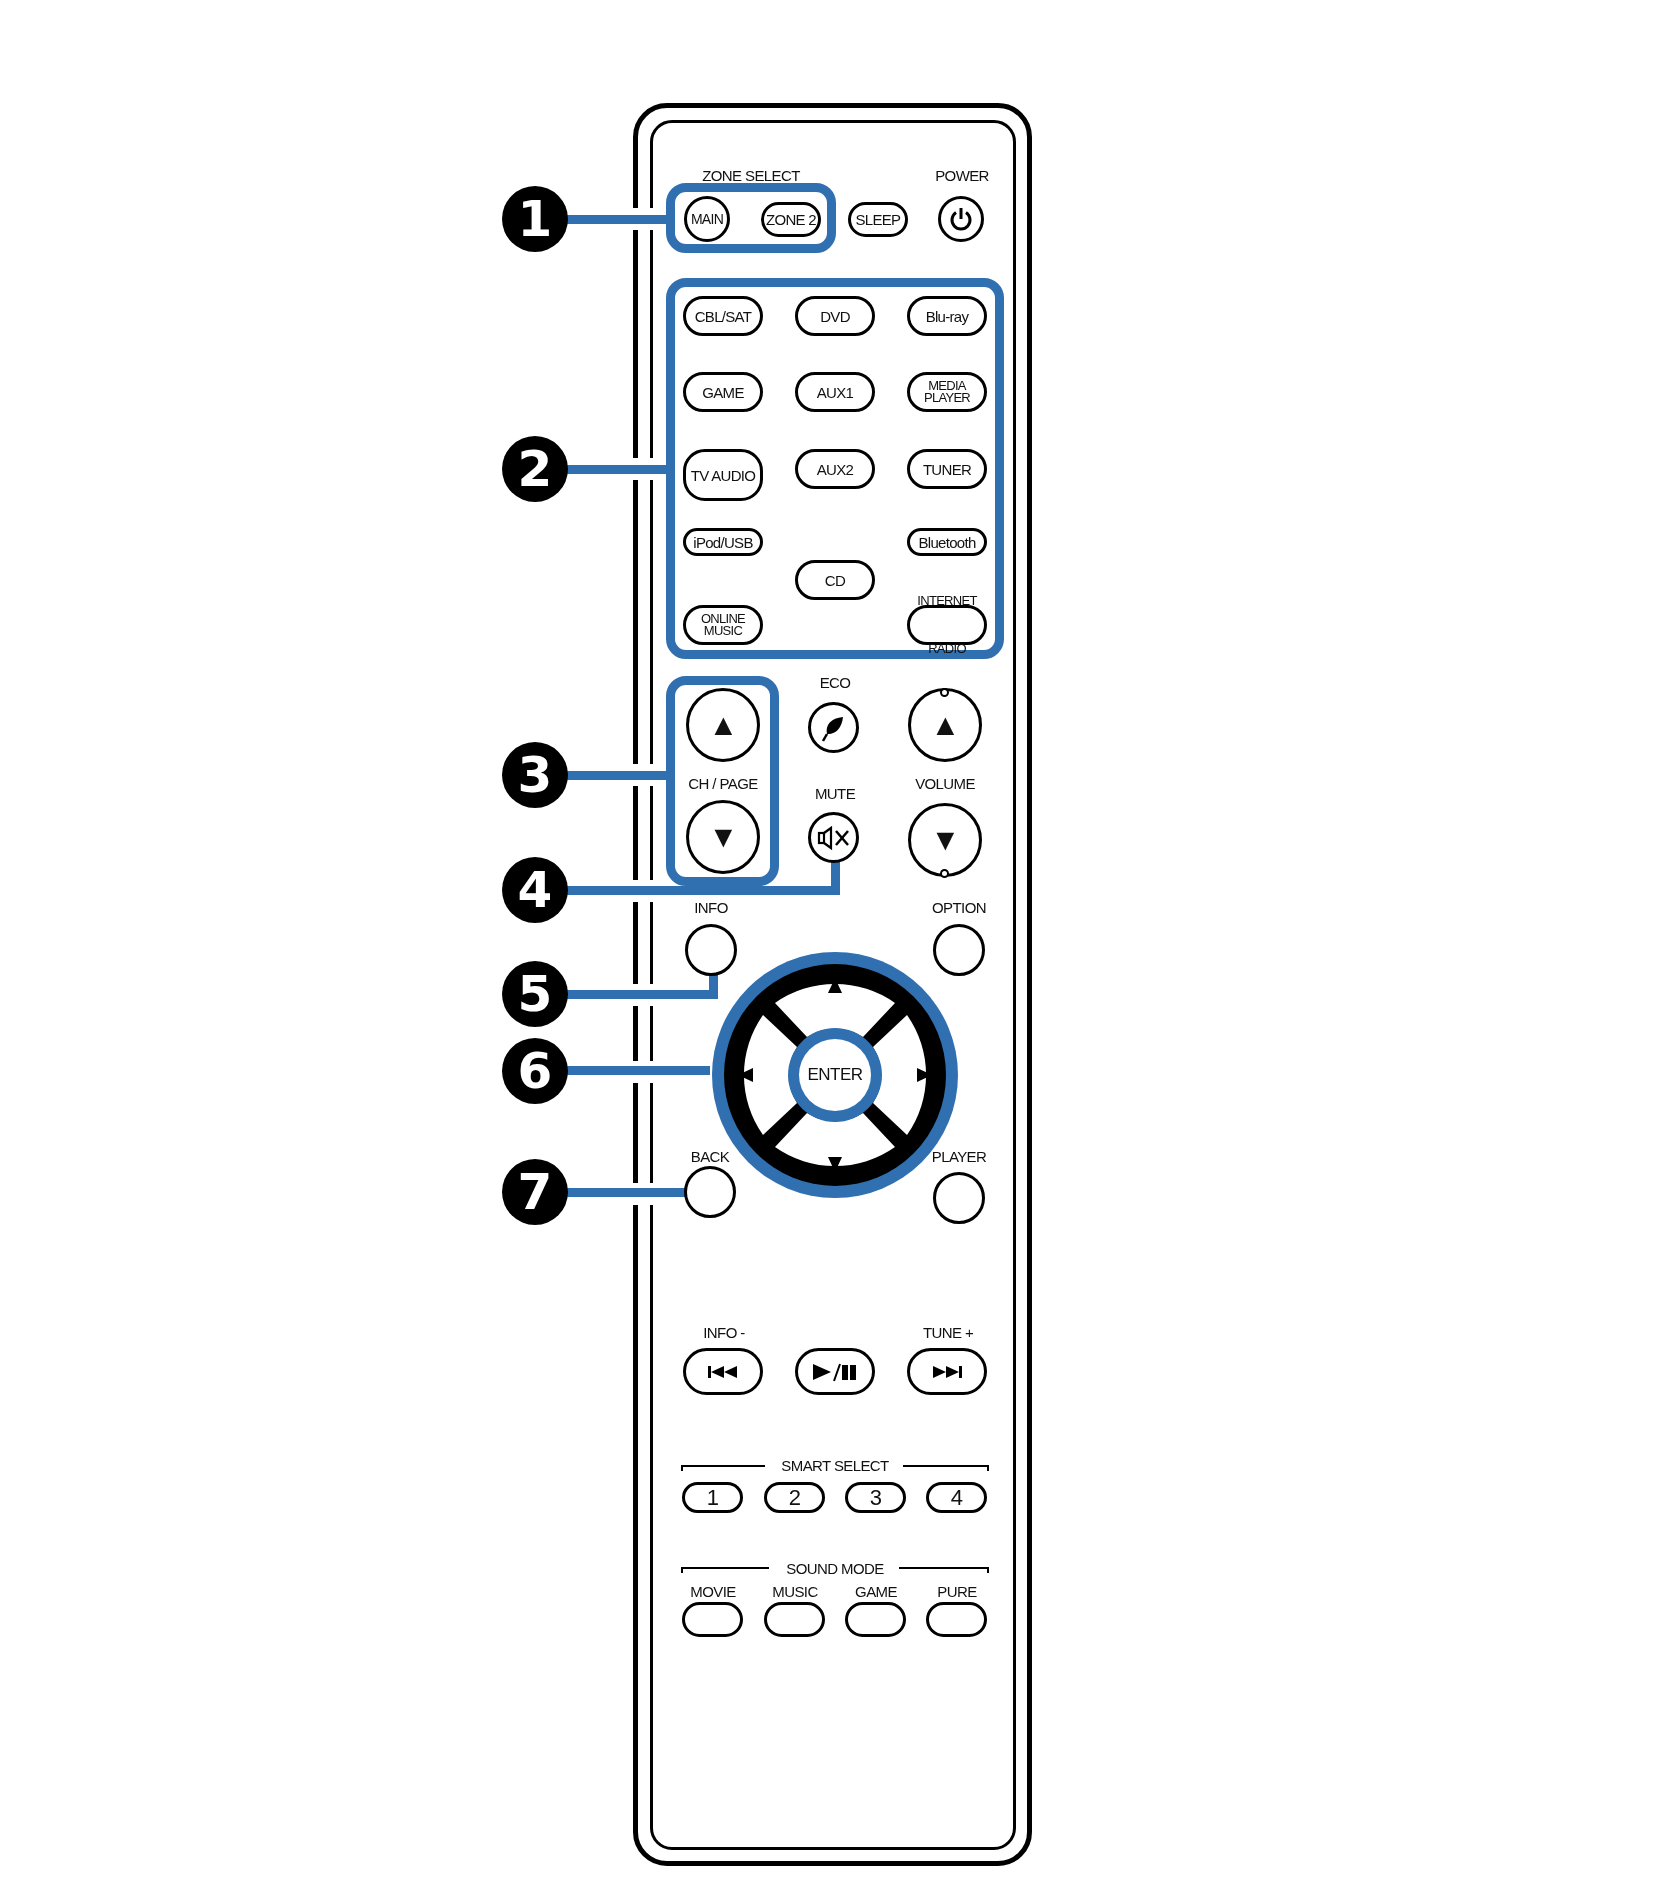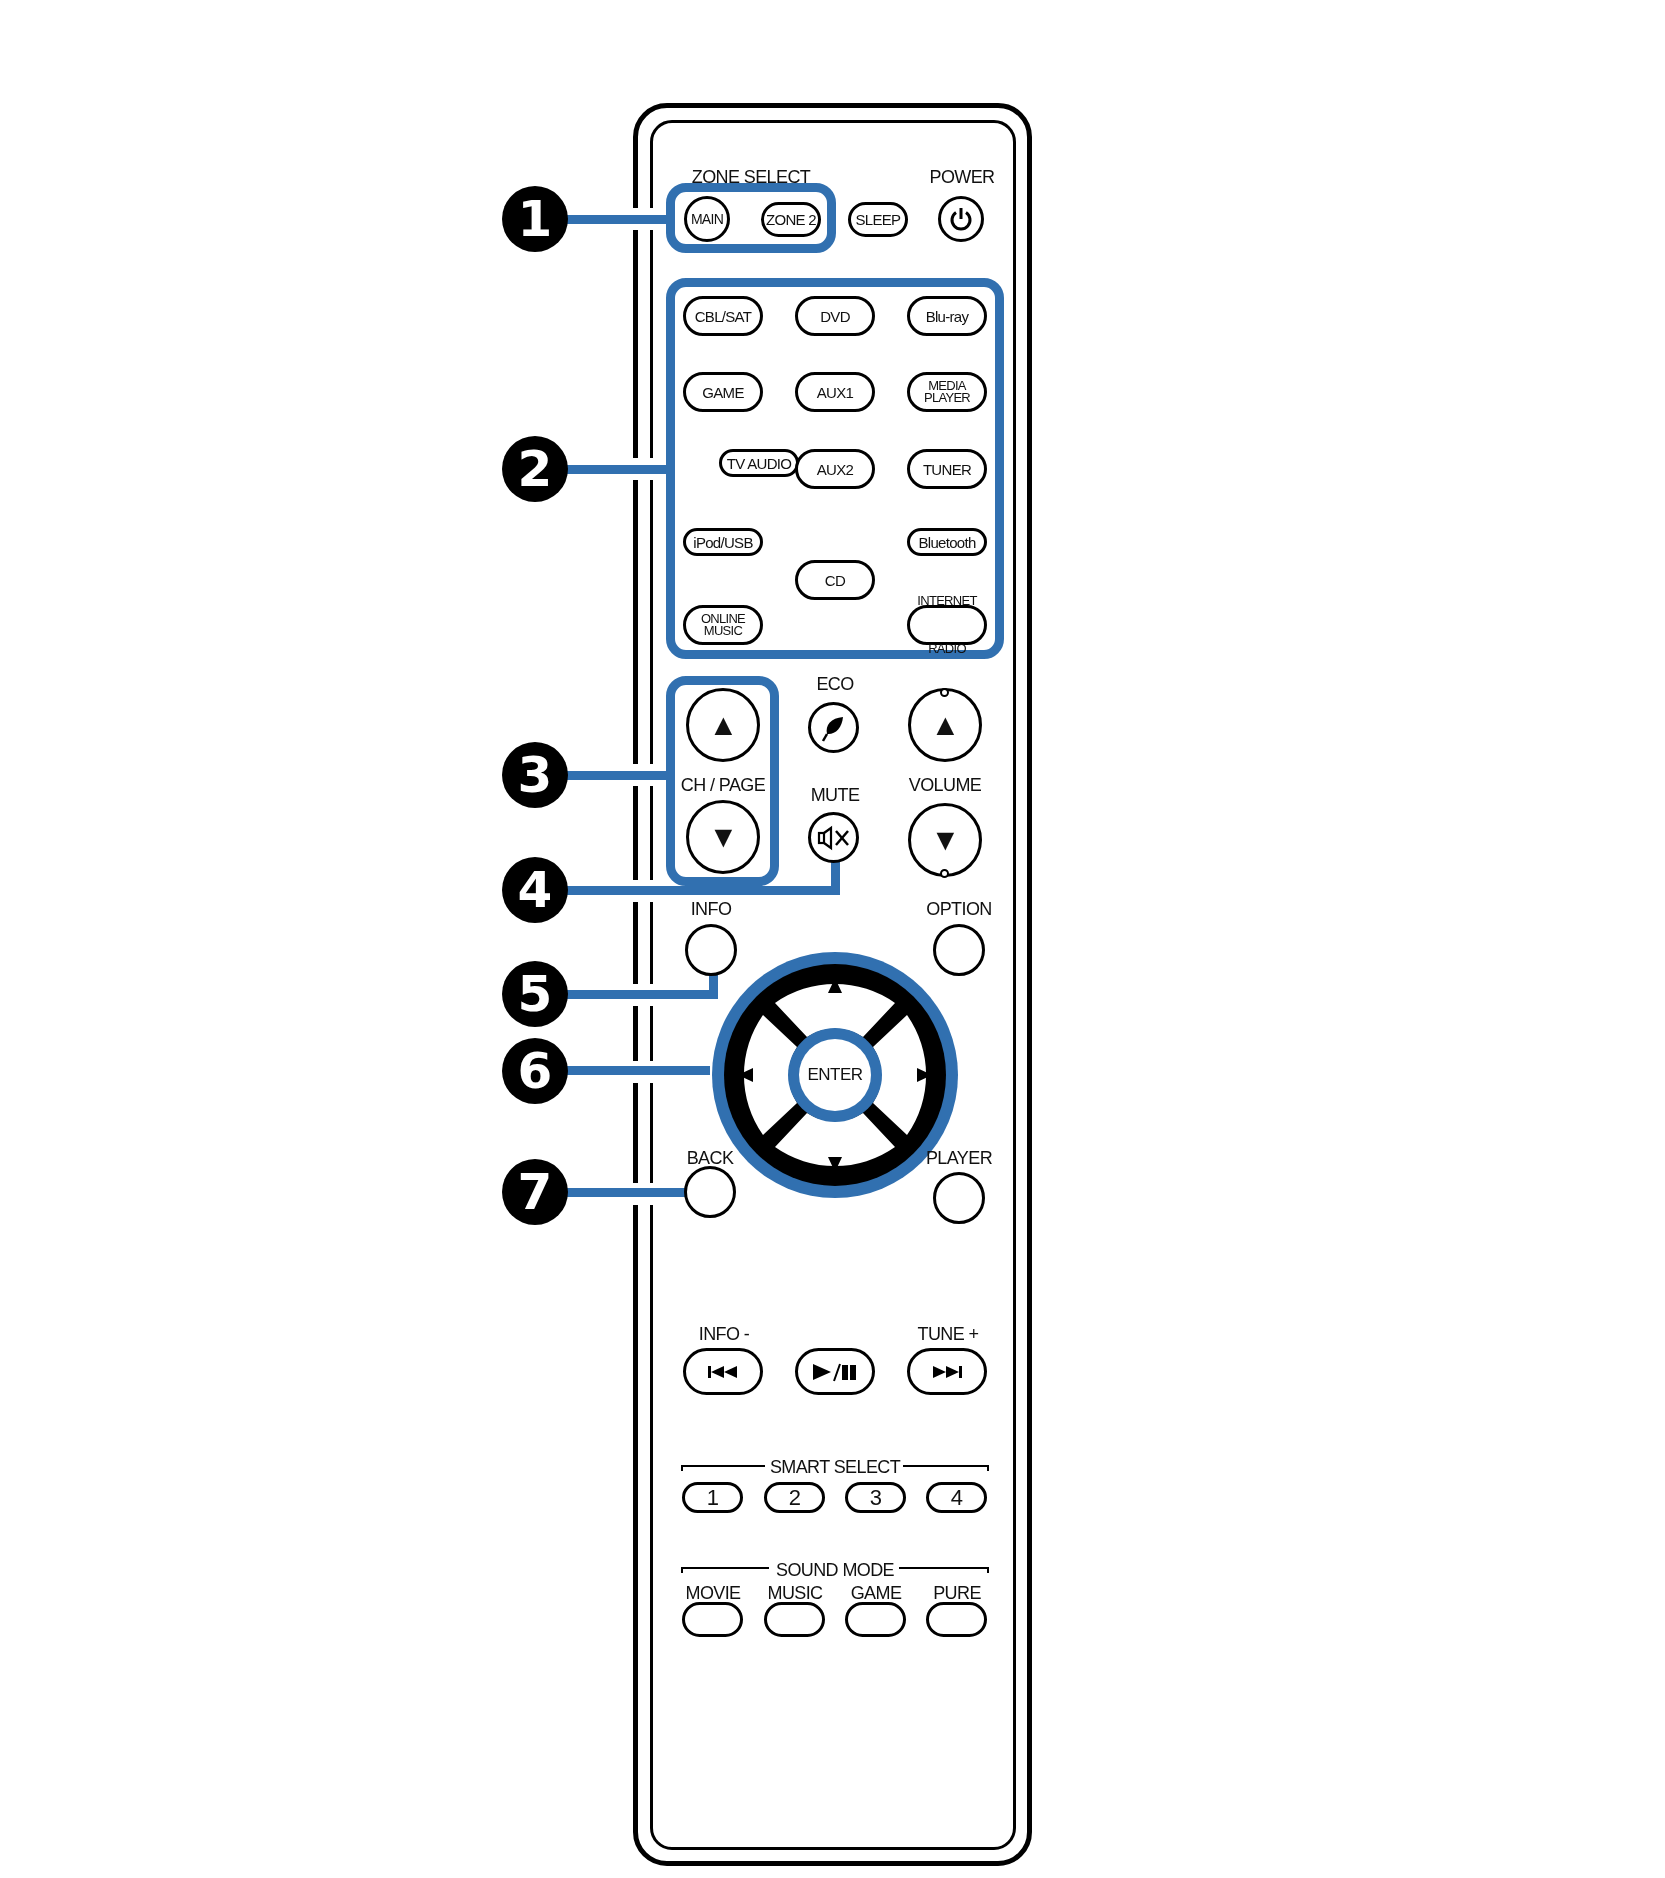--- a/index.html
+++ b/index.html
@@ -2,21 +2,21 @@
 <html><head>
 <meta charset="utf-8">
 <style>
   html,body{margin:0;padding:0;background:#ffffff;}
   body{width:1665px;height:1878px;position:relative;overflow:hidden;font-family:"Liberation Sans",sans-serif;color:#111;}
   .abs{position:absolute;}
   .remote-outer{position:absolute;left:633px;top:103px;width:389px;height:1753px;border:5px solid #000;border-radius:34px;}
   .remote-inner{position:absolute;left:650px;top:120px;width:360px;height:1724px;border:3px solid #000;border-radius:22px;}
   .gap{position:absolute;background:#fff;}
   .blue-box{position:absolute;border:9px solid #3170b0;border-radius:20px;box-sizing:border-box;}
-  .lbl{position:absolute;font-size:18px;letter-spacing:-0.6px;transform:translateX(-50%);white-space:nowrap;line-height:1;}
+  .lbl{position:absolute;font-size:15px;letter-spacing:-0.6px;transform:translateX(-50%);white-space:nowrap;line-height:1;}
   .pill{position:absolute;border:3px solid #000;border-radius:22px;box-sizing:border-box;background:#fff;display:flex;align-items:center;justify-content:center;text-align:center;font-size:15px;letter-spacing:-0.7px;line-height:13px;}
   .pill.small{font-size:13px;line-height:12px;}
   .circ{position:absolute;border:3px solid #000;border-radius:50%;box-sizing:border-box;background:#fff;display:flex;align-items:center;justify-content:center;font-size:14px;letter-spacing:-0.7px;}
   .callout{position:absolute;width:66px;height:66px;border-radius:50%;background:#000;color:#fff;display:flex;align-items:center;justify-content:center;font-size:50px;font-weight:bold;font-family:"DejaVu Sans",sans-serif;transform:translate(-50%,-50%);}
   .bline{position:absolute;background:#3170b0;}
   .sep-line{position:absolute;height:2px;background:#000;}
   .sep-tick{position:absolute;width:2px;height:6px;background:#000;}
 </style>
 </head>
 <body>
@@ -69,21 +69,21 @@
 <div class="pill" style="left:795px;top:296px;width:80px;height:40px;">DVD</div>
 <div class="pill" style="left:907px;top:296px;width:80px;height:40px;">Blu-ray</div>
 
 <div class="pill" style="left:683px;top:372px;width:80px;height:40px;">GAME</div>
 <div class="pill" style="left:795px;top:372px;width:80px;height:40px;text-align:center;">AUX1</div>
 <div class="pill small" style="left:907px;top:372px;width:80px;height:40px;flex-direction:column;">
   <span>MEDIA</span>
   <span>PLAYER</span>
 </div>
 
-<div class="pill" style="left:683px;top:449px;width:80px;height:28px;margin-left:36px;">TV AUDIO</div>
+<div class="pill" style="left:683px;top:449px;width:80px;height:52px;">TV AUDIO</div>
 <div class="pill" style="left:795px;top:449px;width:80px;height:40px;">AUX2</div>
 <div class="pill" style="left:907px;top:449px;width:80px;height:40px;">TUNER</div>
 
 <div class="pill" style="left:683px;top:528px;width:80px;height:28px;">iPod/USB</div>
 <div class="pill" style="left:795px;top:560px;width:80px;height:40px;">CD</div>
 <div class="pill" style="left:907px;top:528px;width:80px;height:28px;">Bluetooth</div>
 
 <div class="pill small" style="left:683px;top:605px;width:80px;height:40px;flex-direction:column;">
   <span>ONLINE</span>
   <span>MUSIC</span>

